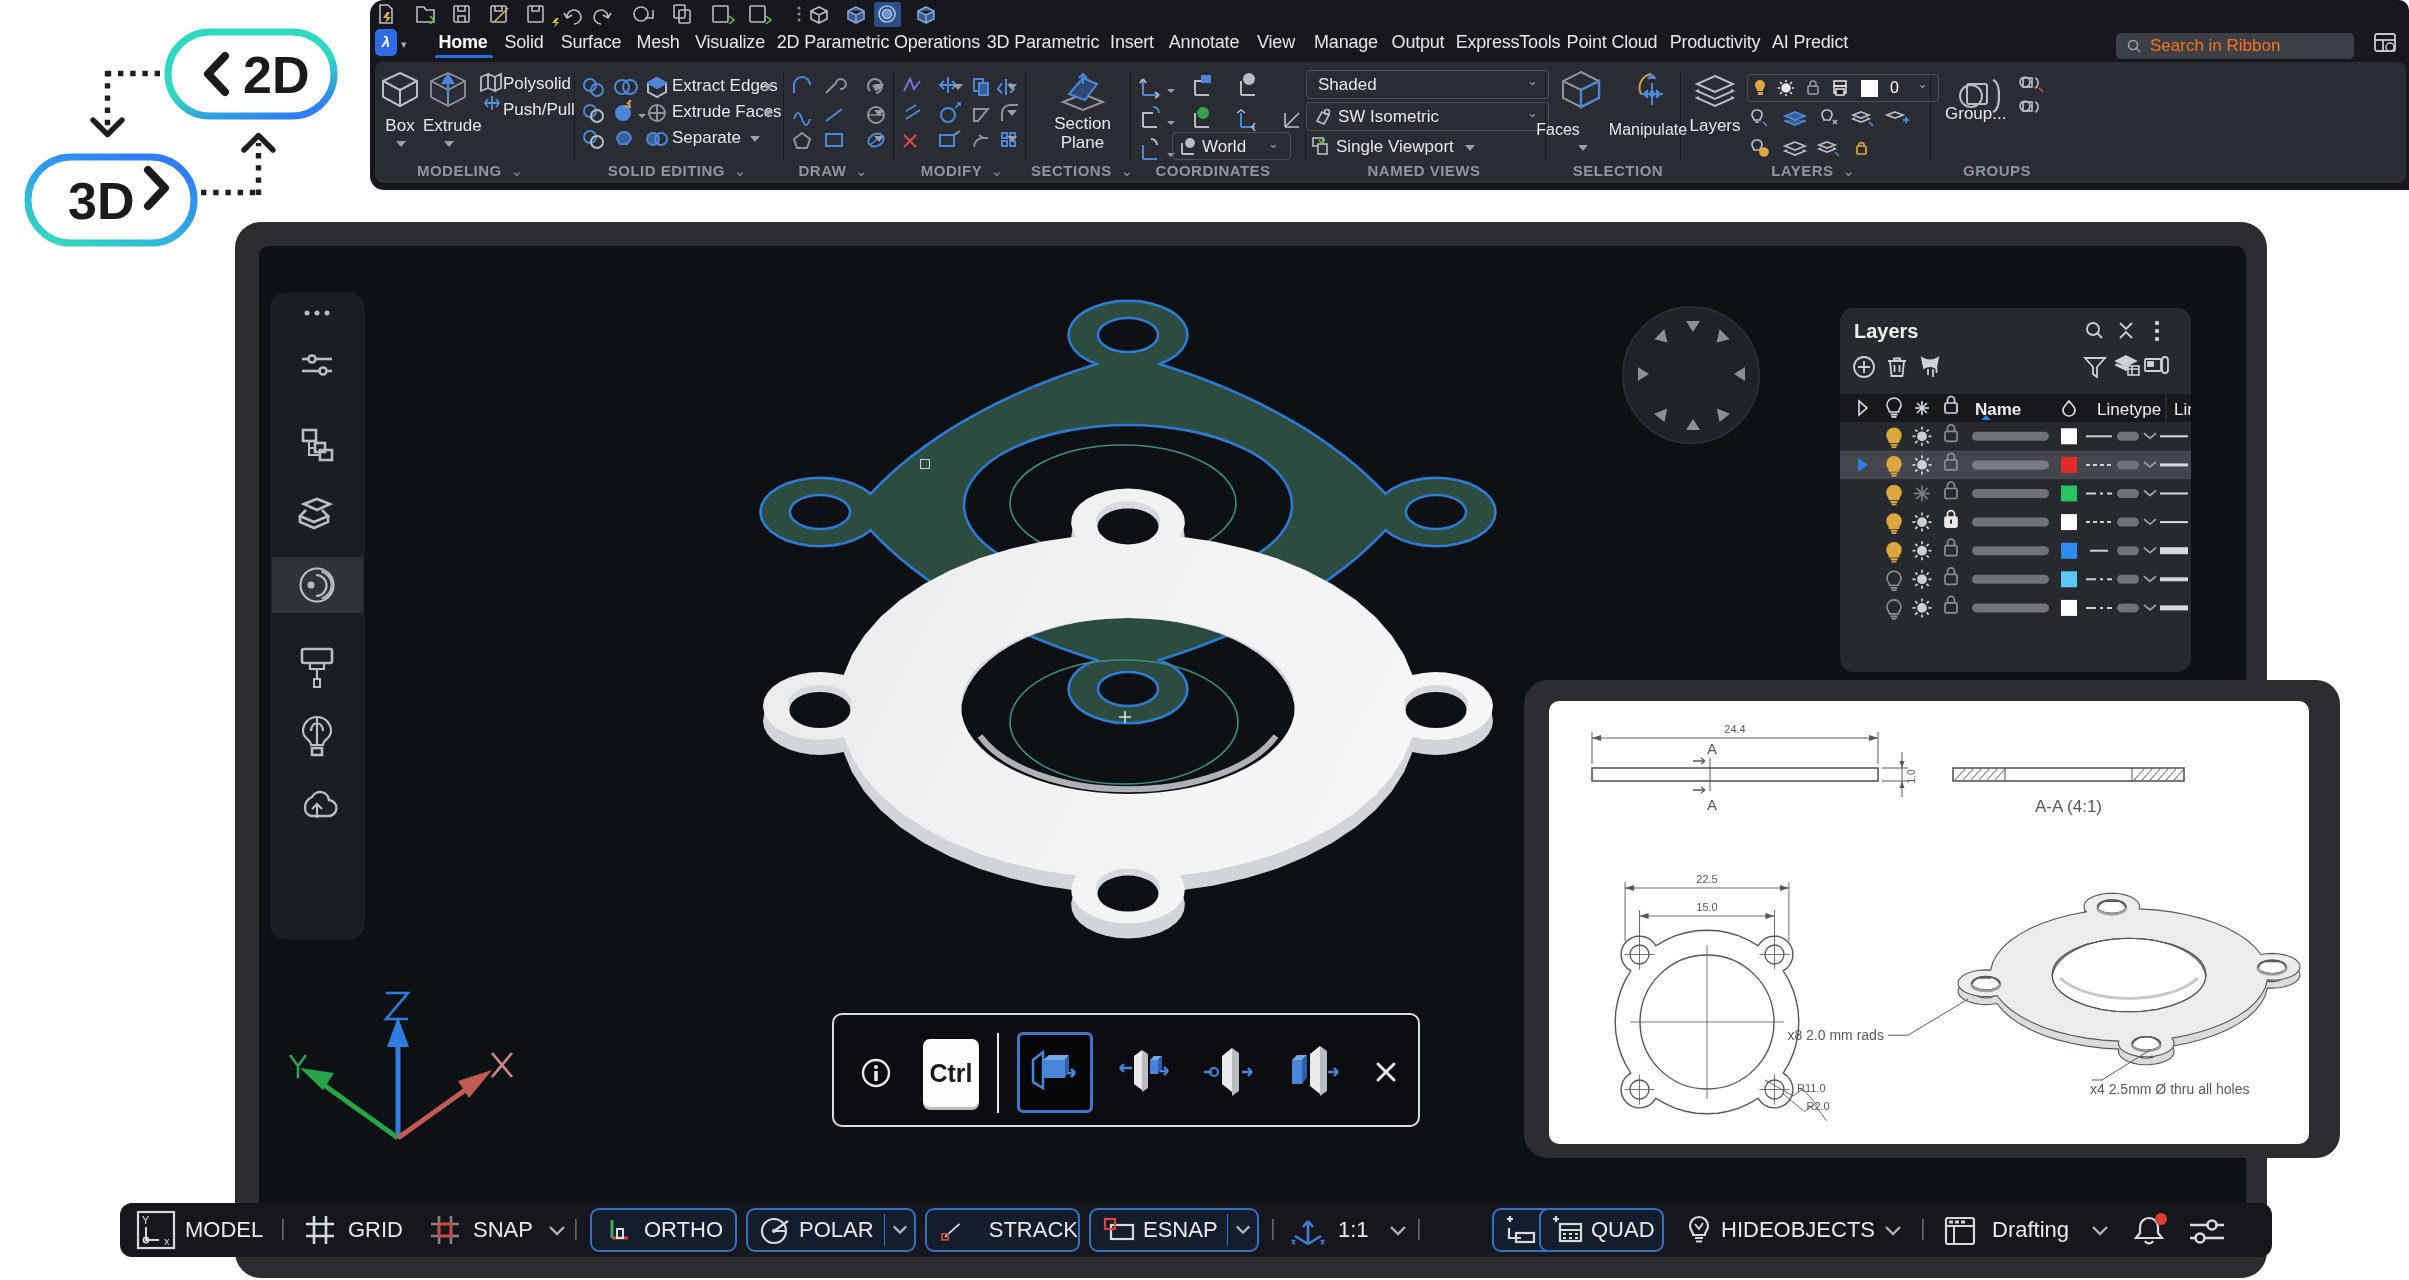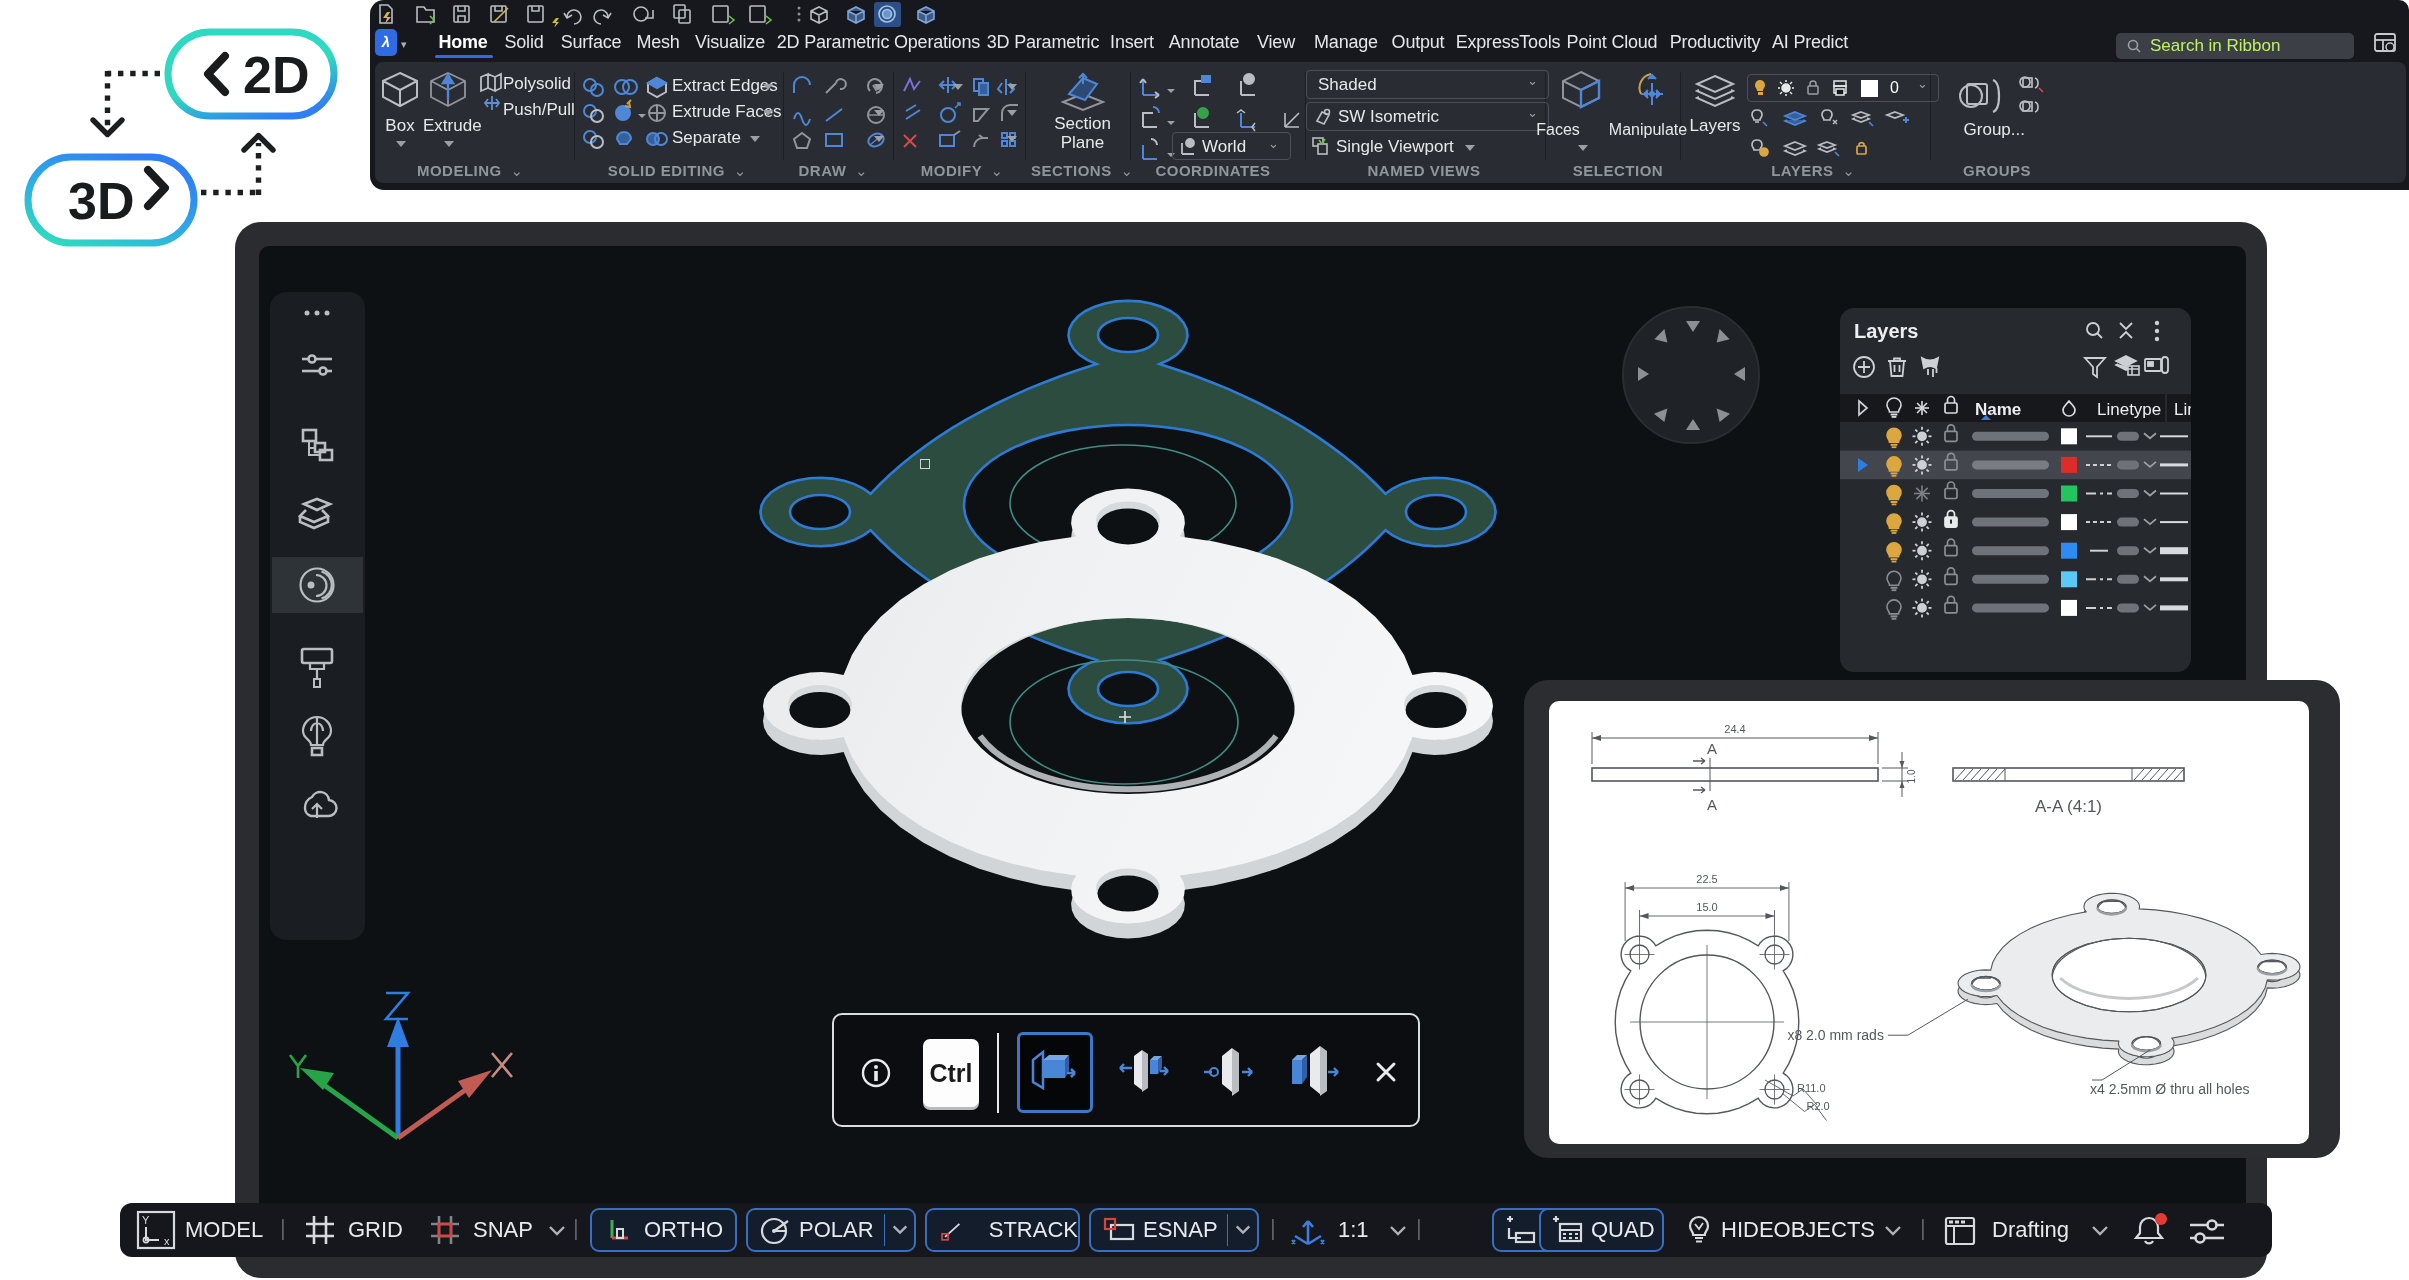--- a/index.html
+++ b/index.html
@@ -84,21 +84,21 @@
     <span class="abs" style="left:1130px;top:5px;transform:translateX(-50%)">ExpressTools</span>
     <span class="abs" style="left:1234px;top:5px;transform:translateX(-50%)">Point Cloud</span>
     <span class="abs" style="left:1337px;top:5px;transform:translateX(-50%)">Productivity</span>
     <span class="abs" style="left:1432px;top:5px;transform:translateX(-50%)">AI Predict</span>
   </div>
 
   <div class="abs" style="left:5px;top:29px;width:22px;height:27px;background:#2e6be5;border-radius:5px;color:#fff;font-size:15px;font-weight:bold;text-align:center;line-height:26px;font-style:italic">λ</div>
   <div class="abs" style="left:31px;top:38px;color:#aab0b6;font-size:11px">▾</div>
   <div id="tabs" class="abs flex" style="left:50px;top:27px;height:31px;color:#e4e6e9;font-size:20px"></div>
 
-  <div class="abs flex" style="left:1746px;top:33px;width:238px;height:26px;background:#3c4046;border-radius:5px;color:#bef264;font-size:17px">
+  <div class="abs flex" style="left:1746px;top:33px;width:238px;height:26px;background:#3c4046;border-radius:5px;color:#f97316;font-size:17px">
     <svg width="16" height="16" style="margin:0 8px 0 10px" viewBox="0 0 16 16">
         <circle cx="7" cy="7" r="4.5" fill="none" stroke="#9aa0a6" stroke-width="1.6"></circle>
         <line x1="10.5" y1="10.5" x2="14" y2="14" stroke="#9aa0a6" stroke-width="1.6"></line>
       </svg>
     Search in Ribbon
   </div>
   <svg class="abs" style="left:2003px;top:31px" width="26" height="26" viewBox="0 0 26 26">
       <rect x="2" y="3" width="20" height="17" rx="2" fill="none" stroke="#c6cacd" stroke-width="1.8"></rect>
       <line x1="2" y1="9" x2="22" y2="9" stroke="#c6cacd" stroke-width="1.8"></line>
       <line x1="10" y1="9" x2="10" y2="20" stroke="#c6cacd" stroke-width="1.8"></line>
@@ -494,21 +494,21 @@
           <rect x="68" y="4" width="9" height="9"></rect>
           <path d="M80 4 q3 1 3 5 t-3 5"></path>
           <path d="M84 14 l4 4" stroke="#d84a4a"></path>
         </g>
       <g fill="none" stroke="#b9bec4" stroke-width="1.7">
           <circle cx="70" cy="32" r="5"></circle>
           <rect x="68" y="28" width="9" height="9"></rect>
           <path d="M80 28 q3 1 3 5 t-3 5"></path>
         </g>
     </svg>
-    <div class="abs" style="left:1570px;top:58px;width:80px;text-align:right">Group...</div>
+    <div class="abs" style="left:1570px;top:42px;width:80px;text-align:left">Group...</div>
   </div>
 </div>
 
 <div id="badges">
 <svg class="abs" style="left:0px;top:0px" width="380" height="280" viewBox="0 0 380 280">
   <defs>
     <linearGradient id="bg2d" x1="0.2" y1="0" x2="0.7" y2="1">
       <stop offset="0" stop-color="#2fd8c0"></stop>
           <stop offset="0.55" stop-color="#2fd8c0"></stop>
           <stop offset="1" stop-color="#2f7ff2"></stop>

